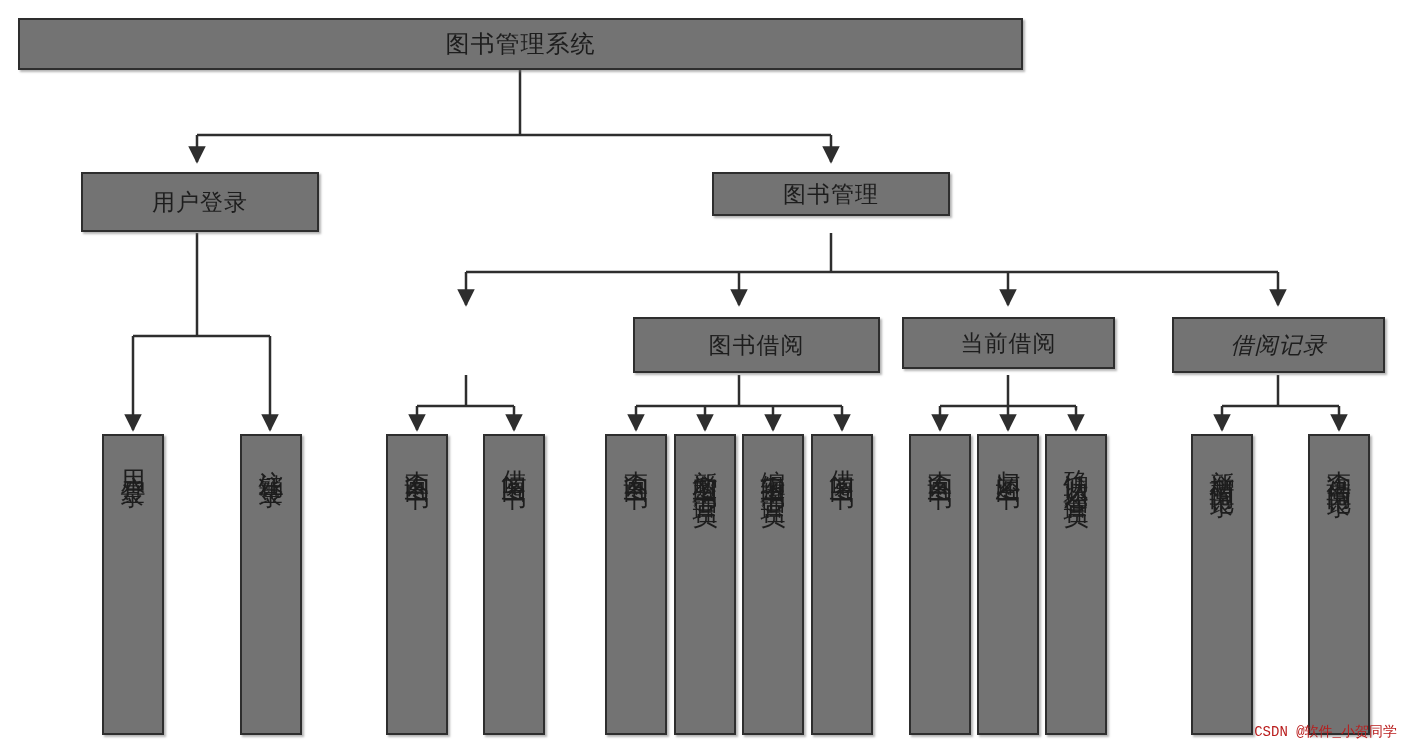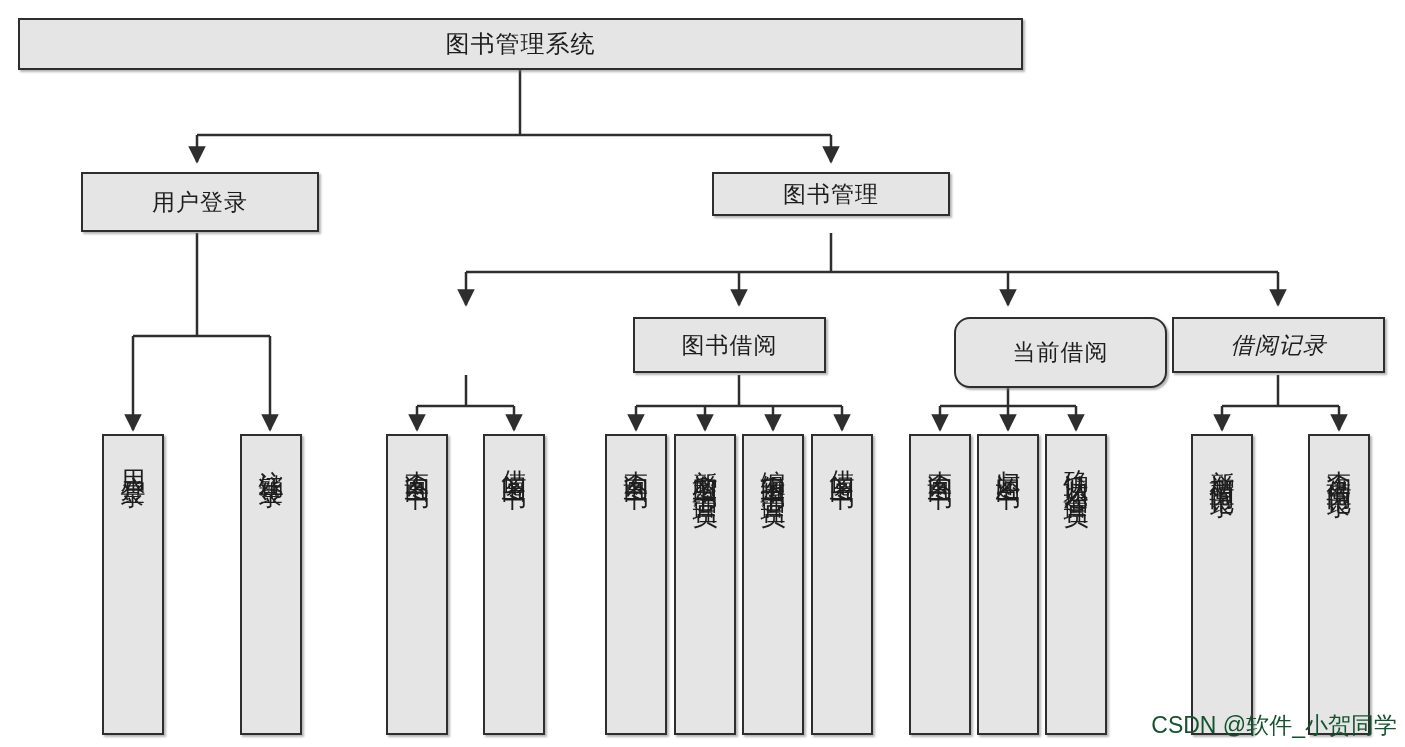--- a/index.html
+++ b/index.html
@@ -22,21 +22,21 @@
     position: absolute;
     left: 0;
     top: 0;
     width: 1405px;
     height: 747px;
     pointer-events: none;
   }
   .node {
     position: absolute;
     box-sizing: border-box;
-    background: #e5e5e5;
+    background: #737373;
     border: 2px solid #2e2e2e;
     box-shadow: 2px 2px 2px rgba(120,120,120,0.55);
     display: flex;
     align-items: center;
     justify-content: center;
     color: #1d1d1d;
     z-index: 2;
   }
   .node-label {
     display: block;
@@ -64,25 +64,25 @@
     text-orientation: upright;
     font-size: 25px;
     letter-spacing: 5px;
     line-height: 1;
     white-space: nowrap;
   }
   .watermark {
     position: absolute;
     right: 8px;
     bottom: 6px;
-    font-size: 23px;
-    color: #14532d;
+    font-size: 14px;
+    color: #b91c1c;
     white-space: nowrap;
     z-index: 3;
-    font-family: Liberation Sans, sans-serif;
+    font-family: Liberation Mono, monospace;
   }
 </style>
 </head>
 <body>
 
 <div id="canvas">
 
   <svg id="edges" viewBox="0 0 1405 747" width="1405" height="747">
     <defs>
       <marker id="arrow" viewBox="0 0 10 10" refX="9" refY="5" markerWidth="7" markerHeight="7" orient="auto-start-reverse">
@@ -139,25 +139,25 @@
 
   <div class="node horiz" style="left:81px; top:172px; width:238px; height:60px;">
     <span class="node-label">用户登录</span>
   </div>
 
   <div class="node horiz" style="left:712px; top:172px; width:238px; height:44px;">
     <span class="node-label">图书管理</span>
   </div>
 
 
-  <div class="node horiz" style="left:633px; top:317px; width:193px; height:56px;">
+  <div class="node horiz" style="left:633px; top:317px; width:247px; height:56px;">
     <span class="node-label">图书借阅</span>
   </div>
 
-  <div class="node horiz" style="left:954px; top:317px; width:213px; height:71px;border-radius:16px;">
+  <div class="node horiz" style="left:902px; top:317px; width:213px; height:52px;">
     <span class="node-label">当前借阅</span>
   </div>
 
   <div class="node horiz" style="left:1172px; top:317px; width:213px; height:56px;font-style:italic;">
     <span class="node-label">借阅记录</span>
   </div>
 
   <div class="node vert" style="left:102px; top:434px; width:62px; height:301px;">
     <span class="node-label">用户登录</span>
   </div>

